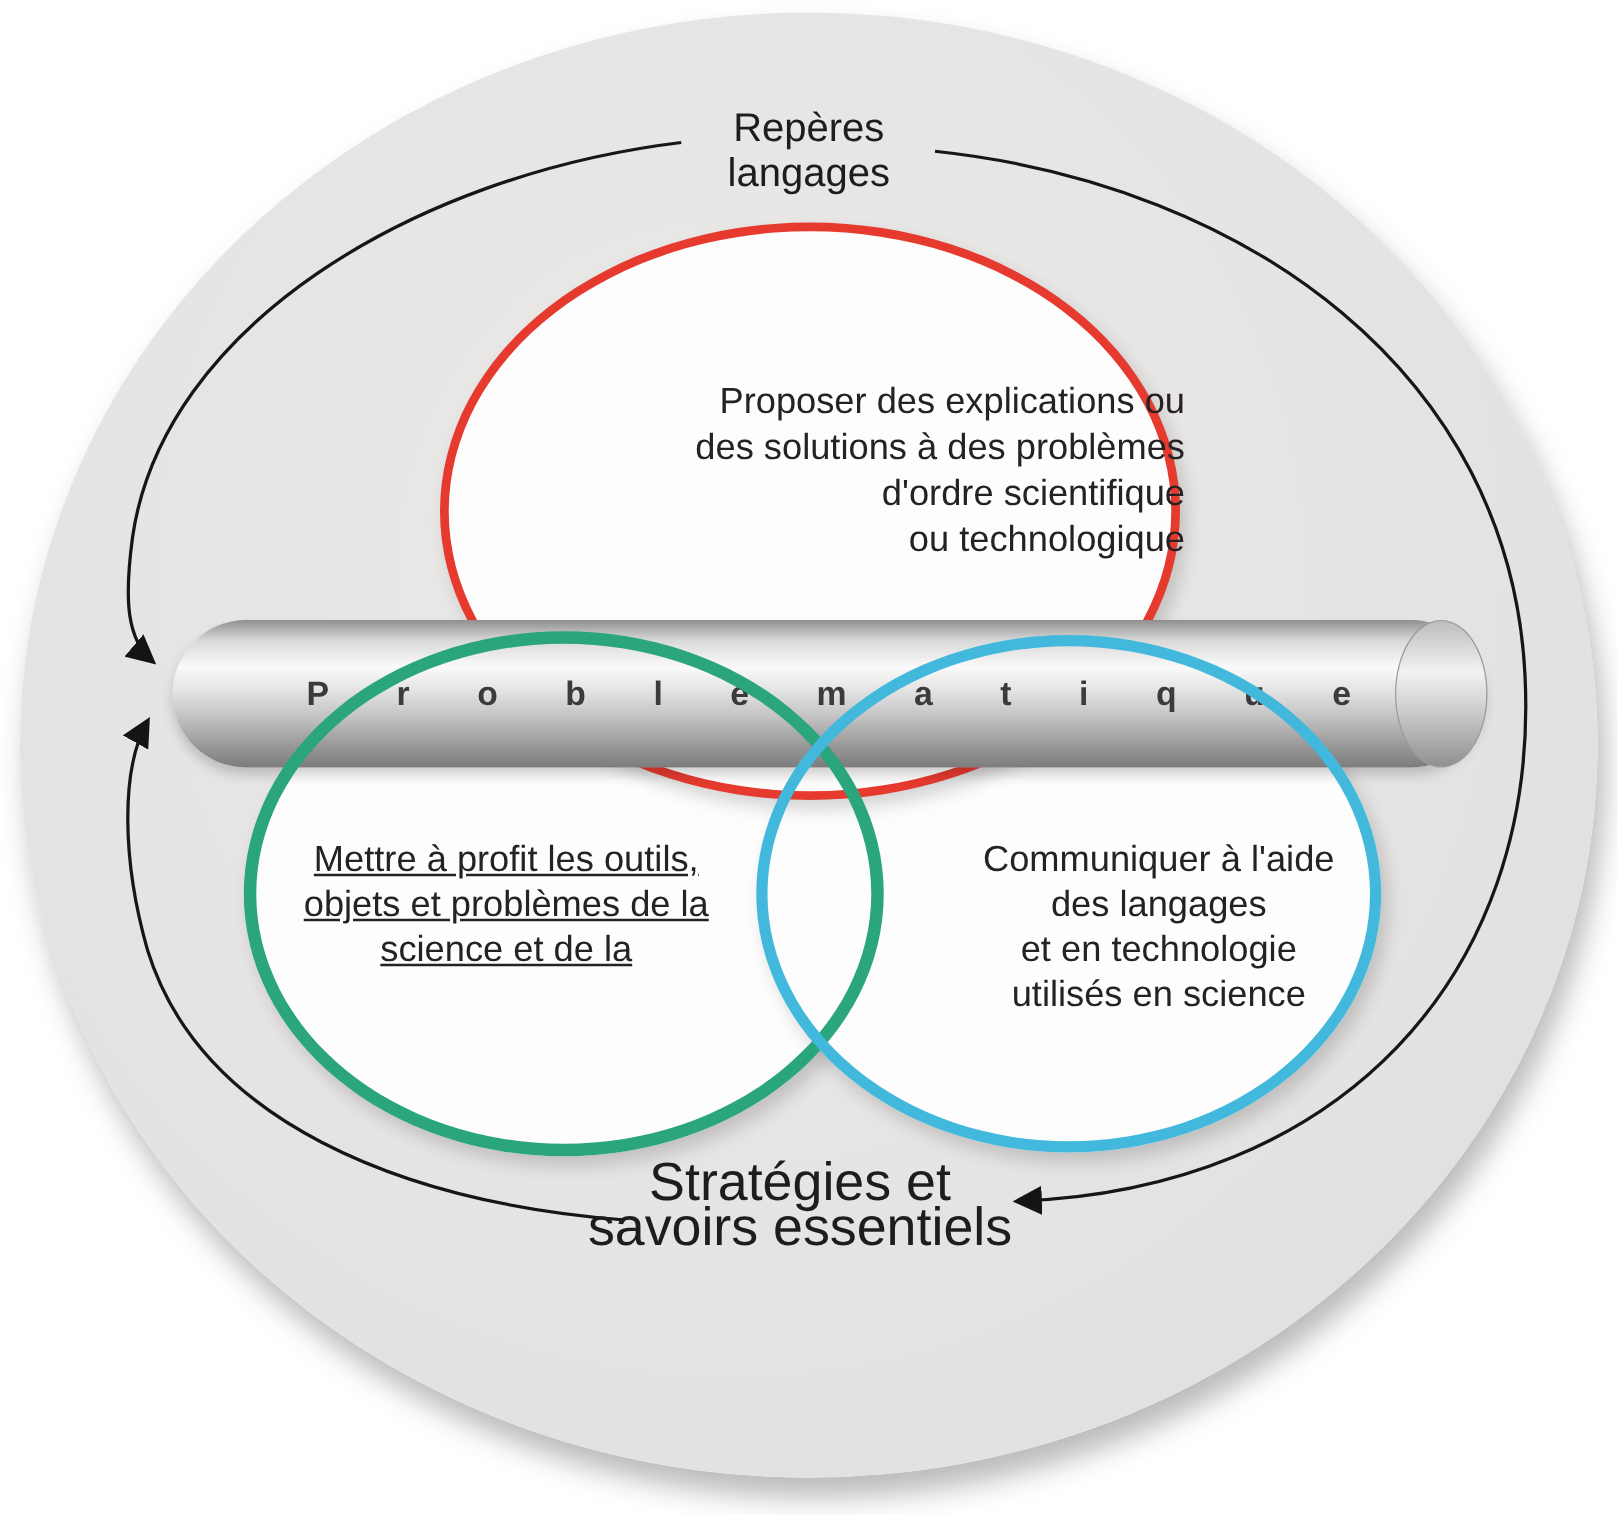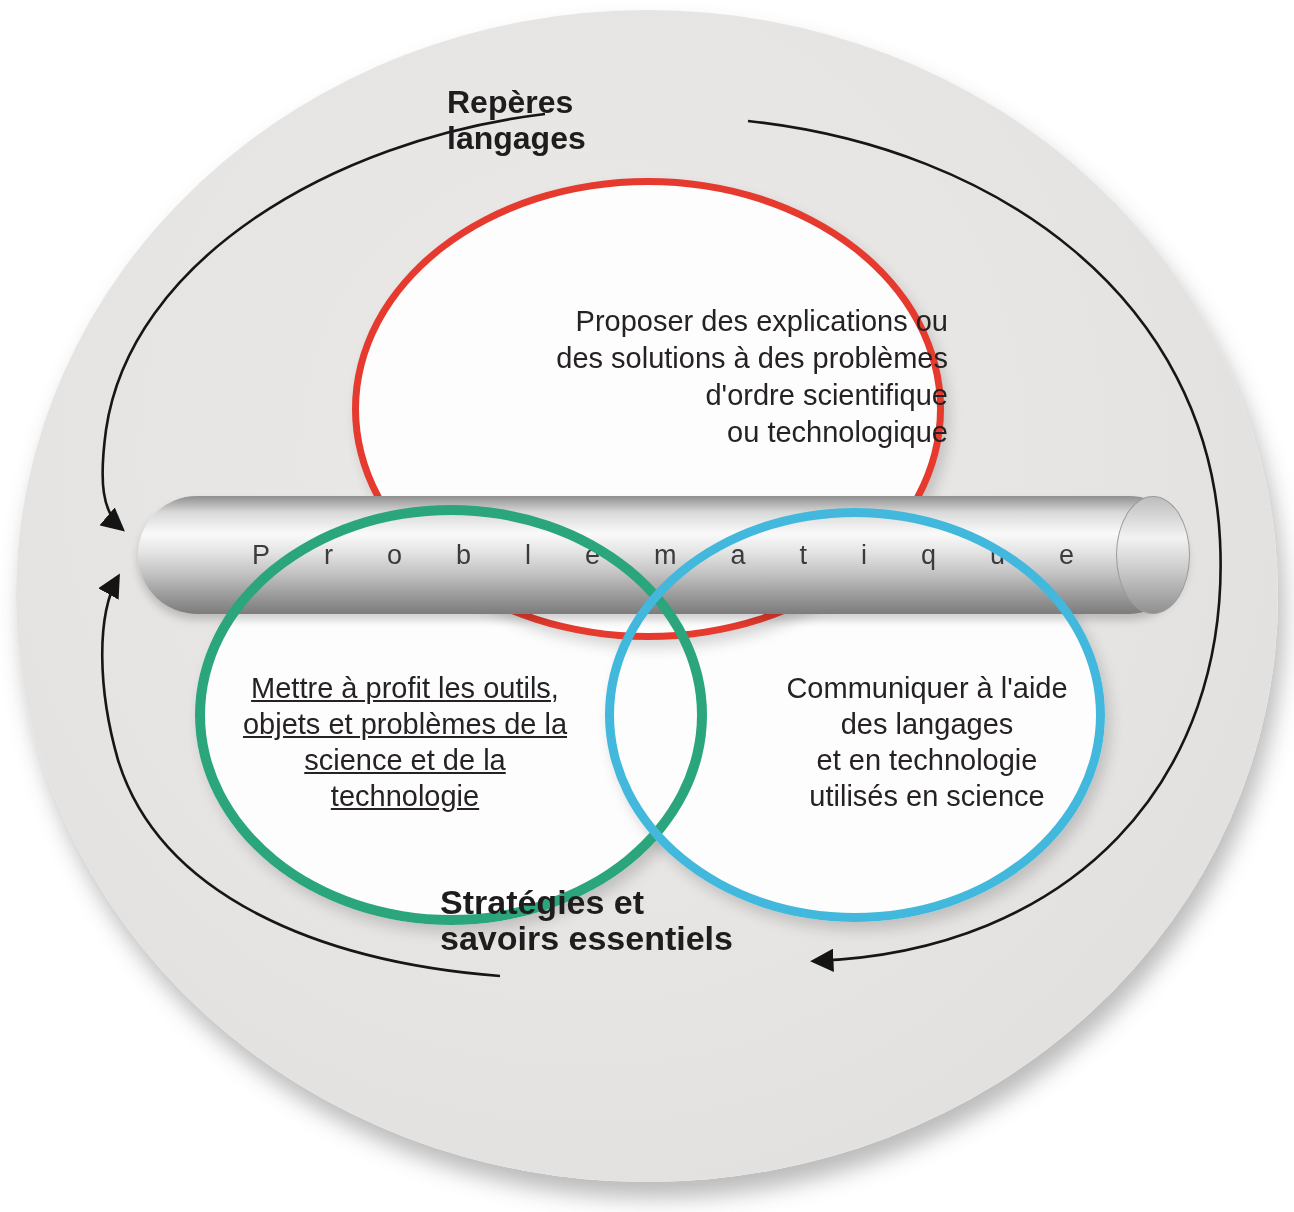--- a/index.html
+++ b/index.html
@@ -38,35 +38,35 @@
     z-index:5;
   }
   .bar-cap {
     position:absolute; right:-2px; top:0; width:74px; height:118px;
     border-radius:50%; box-sizing:border-box;
     background:linear-gradient(180deg,#bdbdbd 0%, #f2f2f2 35%, #cfcfcf 60%, #909090 100%);
     border:1px solid #9b9b9b;
   }
   .bar-label {
     position:absolute; left:0; top:0; width:100%; height:118px; line-height:118px;
-    box-sizing:border-box; text-align:center; font-weight:normal; font-size:27px;
+    box-sizing:border-box; text-align:center; font-weight:bold; font-size:27px;
     letter-spacing:54px; padding-left:54px; color:#3b3b3d; white-space:nowrap;
   }
   .green-stroke {
     left:195px; top:505px; width:512px; height:420px;
     border:10px solid #2aa57c; background:transparent; z-index:6;
   }
   .blue-stroke {
     left:605px; top:508px; width:500px; height:414px;
     border:9px solid #42b8dc; background:transparent; z-index:6;
   }
 
-  .label { position:absolute; z-index:7; color:#1e1c1c; text-align:left; font-weight:bold; }
+  .label { position:absolute; z-index:7; color:#1e1c1c; text-align:center; font-weight:normal; }
   .top-label { left:447px; top:84px; width:400px; font-size:32px; line-height:36px; }
-  .bottom-label { left:440px; top:884px; width:400px; font-size:34px; line-height:36px; }
+  .bottom-label { left:440px; top:928px; width:400px; font-size:43px; line-height:36px; }
 
   .etext { position:absolute; z-index:7; color:#262223; text-align:center; font-size:29px; line-height:37px; }
   .red-text   { left:348px; top:303px; width:600px;text-align:right; }
   .green-text { left:163px; top:670px; width:484px; line-height:36px;text-decoration:underline; }
   .blue-text  { left:685px; top:670px; width:484px; line-height:36px; }
 </style>
 </head>
 <body>
 
 <div class="stage">
@@ -110,21 +110,20 @@
     <div>Proposer des explications ou</div>
     <div>des solutions à des problèmes</div>
     <div>d'ordre scientifique</div>
     <div>ou technologique</div>
   </div>
 
   <div class="etext green-text">
     <div>Mettre à profit les outils,</div>
     <div>objets et problèmes de la</div>
     <div>science et de la</div>
-    <div>technologie</div>
   </div>
 
   <div class="etext blue-text">
     <div>Communiquer à l'aide</div>
     <div>des langages</div>
     <div>et en technologie</div>
     <div>utilisés en science</div>
   </div>
 
 </div>

